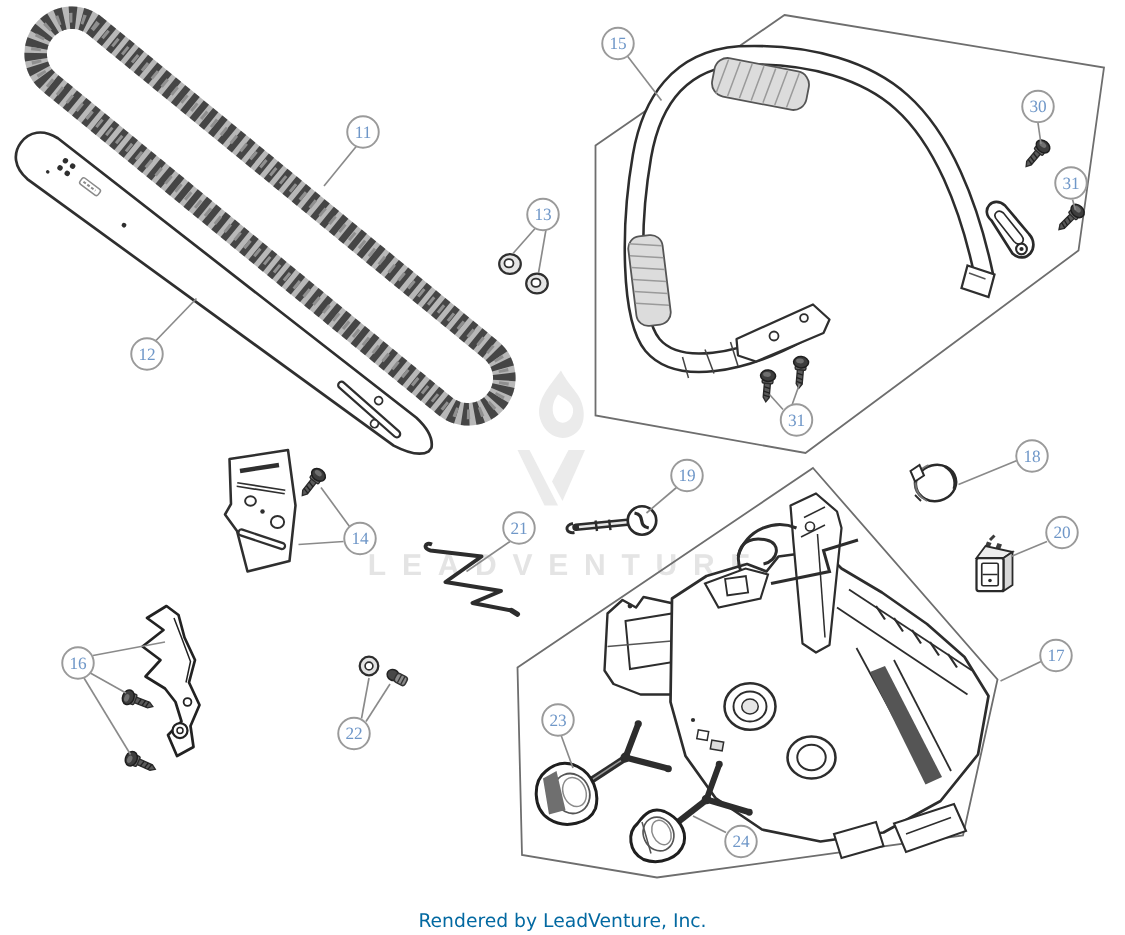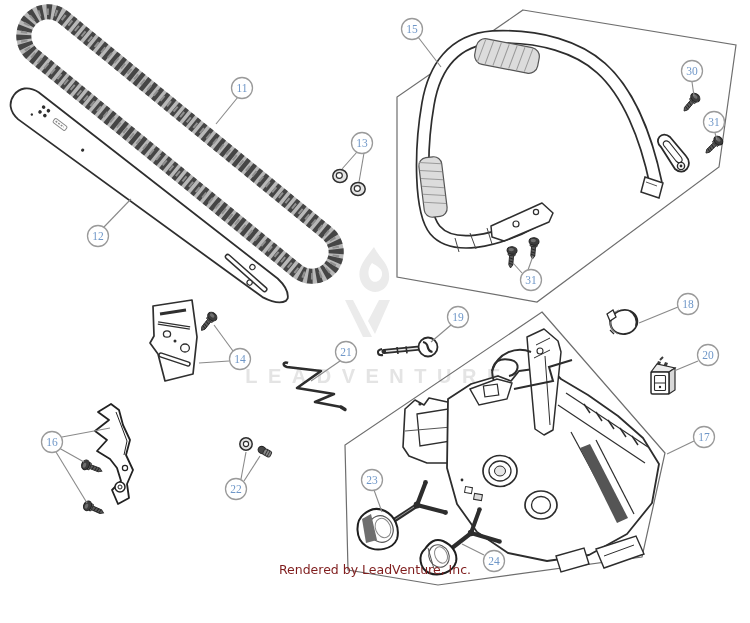--- a/index.html
+++ b/index.html
@@ -5,22 +5,22 @@
   html,body{margin:0;padding:0;background:#fff;}
   #stage{position:relative;width:750px;height:623px;background:#fff;overflow:hidden;
          font-family:"Liberation Sans",sans-serif;}
   #stage svg{position:absolute;left:0;top:0;}
   .region{fill:none;stroke:#6e6e6e;stroke-width:1.2;}
   .leader{stroke:#8a8a8a;stroke-width:1.1;fill:none;}
   .co-ring{fill:#ffffff;stroke:#9a9a9a;stroke-width:1.3;}
   .co-num{font:11.5px "Liberation Serif",serif;fill:#6f97c8;text-anchor:middle;}
   .wm-text{font:bold 20px "Liberation Sans",sans-serif;letter-spacing:10.5px;
            fill:#e4e4e4;text-anchor:middle;}
-  #footer-caption{position:absolute;left:0;right:0;top:562px;text-align:center;
-           font:12.5px "DejaVu Sans",sans-serif;color:#7f1d1d;}
+  #footer-caption{position:absolute;left:0;right:0;top:606px;text-align:center;
+           font:12.5px "DejaVu Sans",sans-serif;color:#0369a1;}
 </style>
 </head>
 <body>
 
 <div id="stage">
 <svg width="750" height="623" viewBox="0 0 750 623">
   <defs>
     <g id="screw-proto">
       <path d="M -2,4 L 2,4 L 2,14 L 0,17 L -2,14 Z" fill="#5a5a5a" stroke="#2b2b2b" stroke-width="0.9"></path>
       <line x1="-2" y1="7" x2="2" y2="8" stroke="#222" stroke-width="0.9"></line>

